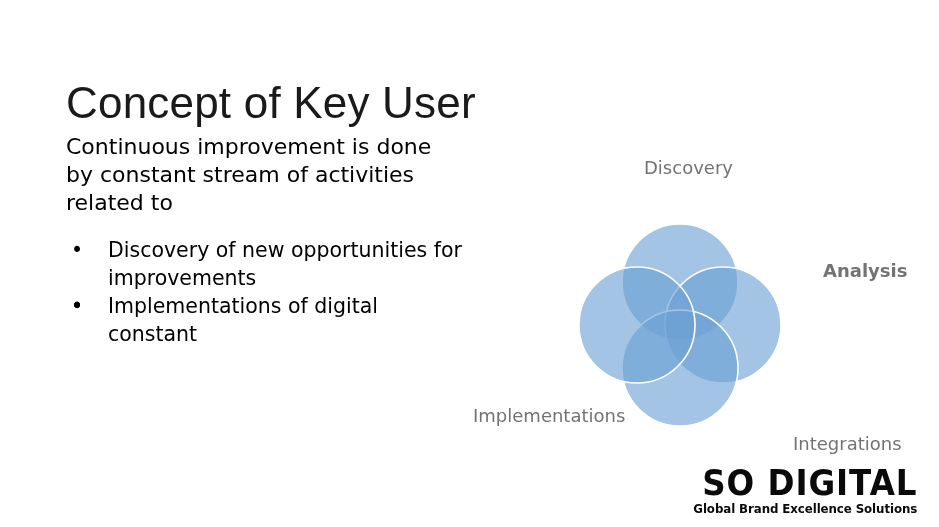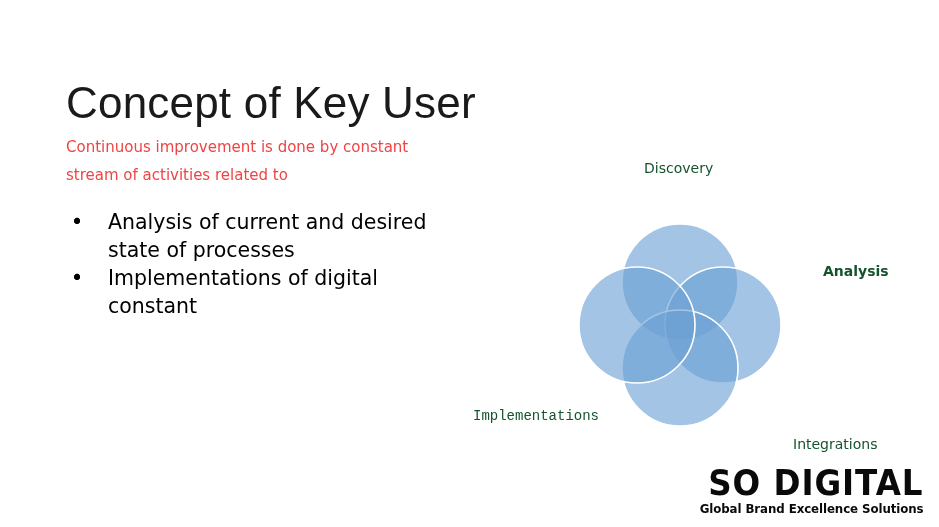--- a/index.html
+++ b/index.html
@@ -32,23 +32,23 @@
 
   
   #body-column {
     position: absolute;
     left: 66px;
     top: 133px;
     width: 400px;
   }
   #intro-paragraph {
     font-family: "DejaVu Sans", sans-serif;
-    font-size: 15px;
+    font-size: 22px;
     line-height: 28px;
-    color: #ef4444;
+    color: #000000;
     margin: 0 0 20px 0;
     max-width: 392px;
   }
   #bullet-list {
     list-style: none;
     margin: 0;
     padding: 0;
   }
   #bullet-list li {
     position: relative;
@@ -78,36 +78,36 @@
     height: 300px;
   }
   #venn-svg {
     position: absolute;
     left: 0;
     top: 0;
   }
   .venn-label {
     position: absolute;
     font-family: "DejaVu Sans", sans-serif;
-    font-size: 14px;
+    font-size: 18px;
     line-height: 16px;
-    color: #14532d;
+    color: #737373;
     white-space: nowrap;
   }
   #label-discovery   { left: 189px; top: 15px; }
   #label-analysis    { left: 368px; top: 118px; font-weight: bold; }
   #label-integrations{ left: 338px; top: 263px; margin-top: 28px; }
-  #label-implementations { left: 18px;  top: 263px; font-family: Liberation Mono, monospace; }
+  #label-implementations { left: 18px;  top: 263px; }
 
   
   #logo {
     position: absolute;
-    right: 15px;
+    right: 21px;
     bottom: 11px;
-    text-align: right;
+    text-align: center;
     margin-top: 40px;
   }
   #logo-name {
     font-family: "DejaVu Sans", sans-serif;
     font-weight: bold;
     font-size: 35px;
     line-height: 36px;
     letter-spacing: 1px;
     color: #0a0a0a;
     transform: scaleX(0.93);
@@ -131,24 +131,24 @@
 <div id="slide">
 
   <h1 id="slide-title">Concept of Key User</h1>
 
   <div id="body-column">
     <p id="intro-paragraph">Continuous improvement is done by constant stream of activities related to</p>
 
     <ul id="bullet-list">
       <li>
         <span class="bullet-mark">•</span>
+        <span>Discovery of new opportunities for improvements</span>
       </li>
       <li>
         <span class="bullet-mark">•</span>
-        <span>Analysis of current and desired state of processes</span>
       </li>
       <li>
         <span class="bullet-mark">•</span>
       </li>
       <li>
         <span class="bullet-mark">•</span>
         <span>Implementations of digital constant</span>
       </li>
     </ul>
   </div>

